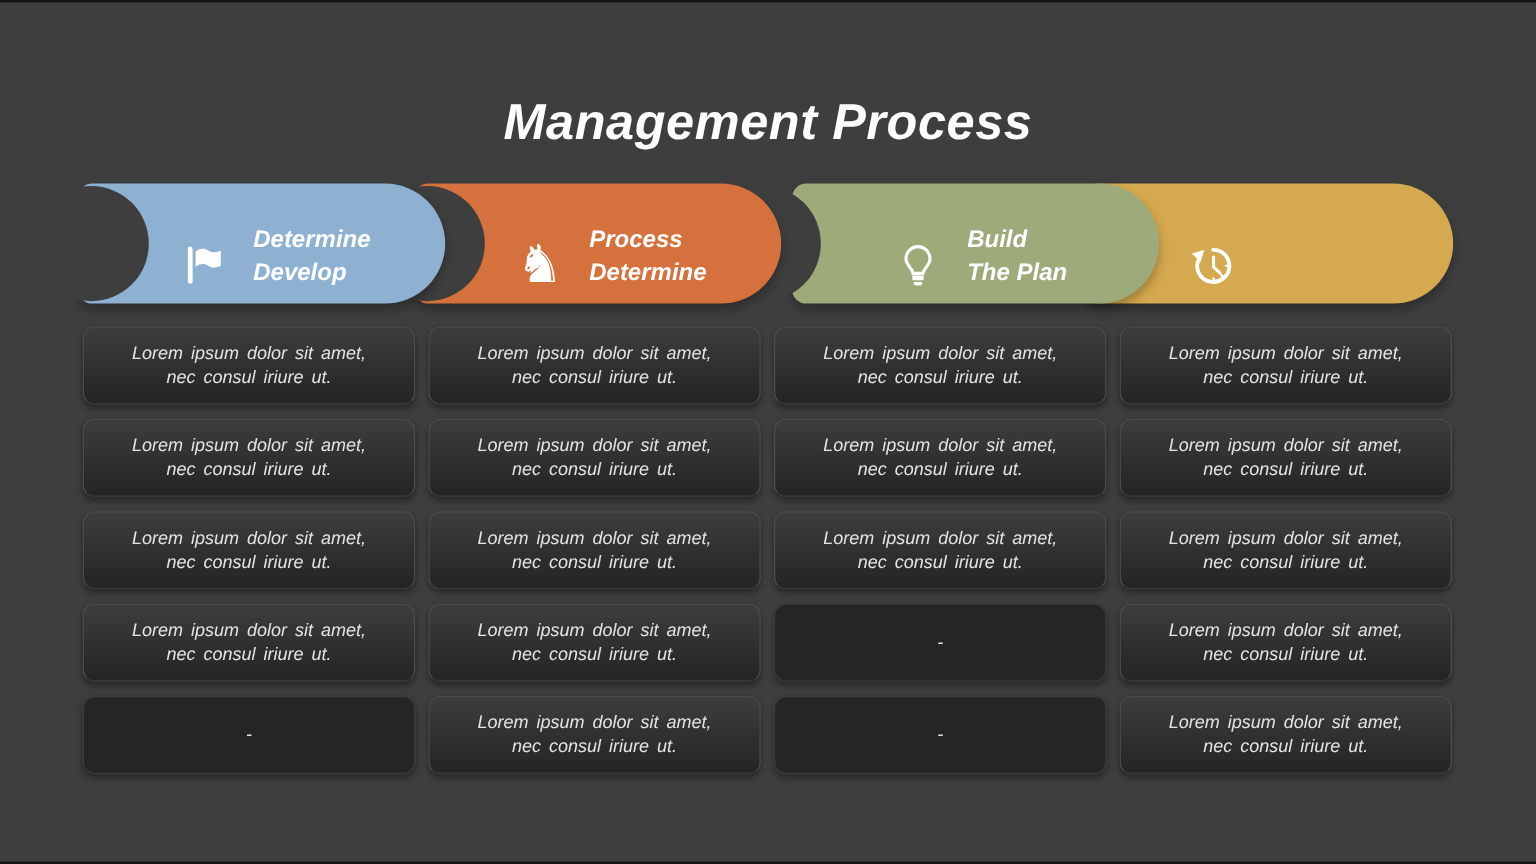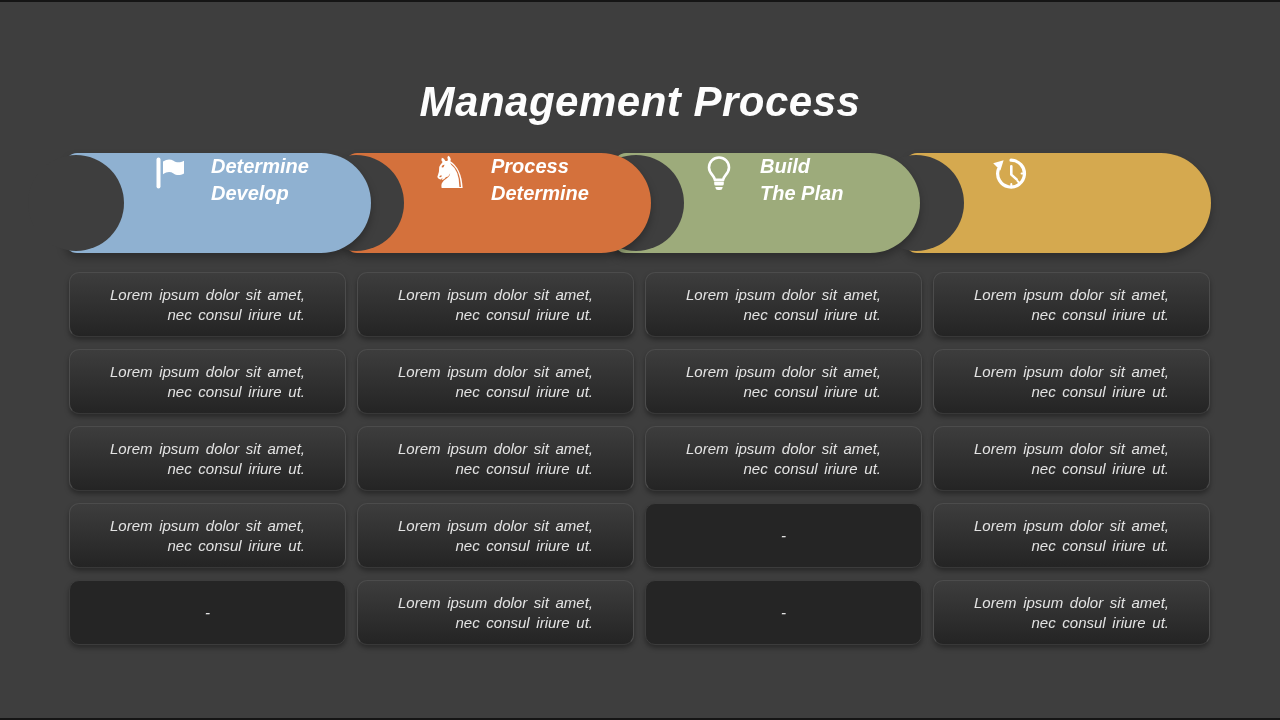--- a/index.html
+++ b/index.html
@@ -26,28 +26,28 @@
     box-shadow:0 5px 9px rgba(0,0,0,0.28);
   }
   .pill-notch{
     position:absolute;top:155px;width:96px;height:96px;border-radius:50%;
     background:#3e3e3e;
   }
   .pill-1{left:65px;background:#8fb1d1;z-index:8;}
   .notch-1{left:28px;z-index:9;}
   .pill-2{left:345px;background:#d4713c;z-index:6;}
   .notch-2{left:308px;z-index:7;}
-  .pill-3{left:614px;background:#9dab7b;z-index:4;}
+  .pill-3{left:660px;background:#9dab7b;z-index:4;}
   .notch-3{left:588px;z-index:5;}
   .pill-4{left:905px;background:#d5a94f;z-index:2;}
   .notch-4{left:868px;z-index:3;}
 
   .pill-content{
     position:absolute;top:0;left:85px;height:88px;
-    display:flex;align-items:flex-start;
+    display:flex;align-items:flex-end;
   }
   .pill-icon{
     width:40px;height:40px;display:flex;align-items:center;justify-content:center;
     flex:0 0 40px;
   }
   .pill-icon svg{display:block;}
   .knight-glyph{
     font-size:44px;line-height:40px;color:#fff;
     font-family:"DejaVu Sans", sans-serif;
   }
@@ -65,21 +65,21 @@
     box-shadow:0 3px 5px rgba(0,0,0,0.35);
     box-sizing:border-box;
     display:flex;align-items:center;justify-content:center;
   }
   .cell.empty{
     background:#252525;border-color:#3c3c3c;
   }
   .col-1{left:69px;}  .col-2{left:357px;}  .col-3{left:645px;}  .col-4{left:933px;}
   .row-1{top:272px;} .row-2{top:349px;} .row-3{top:426px;} .row-4{top:503px;} .row-5{top:580px;}
   .cell-text{
-    text-align:right;color:#e3e3e3;font-size:15px;line-height:19.5px;
+    text-align:center;color:#e3e3e3;font-size:15px;line-height:19.5px;
     word-spacing:2.5px;
   }
   .cell-text span{display:block;}
   .cell.empty .cell-text{text-align:center;}
 </style>
 </head>
 <body>
 
 <div class="slide">
   <div class="edge-line edge-top"></div>

